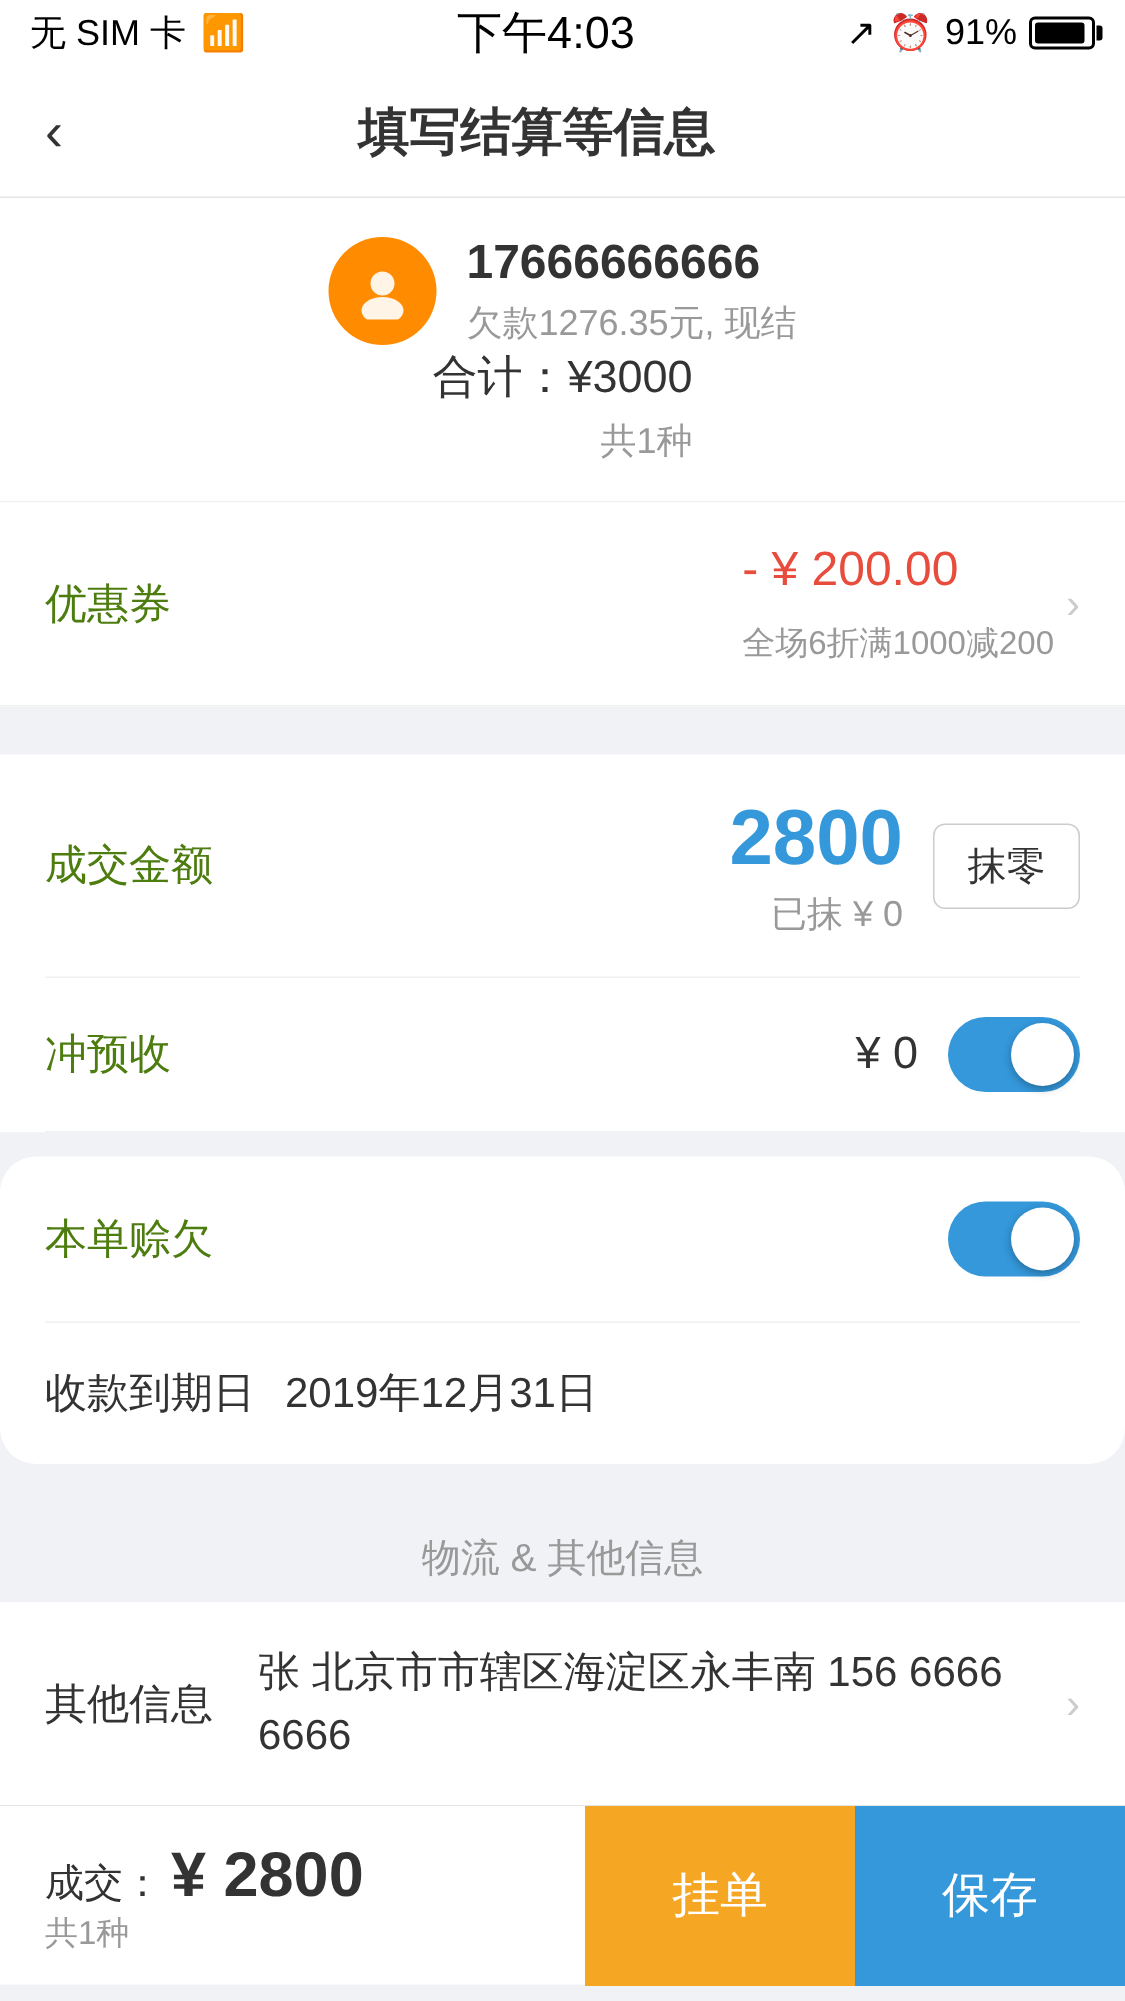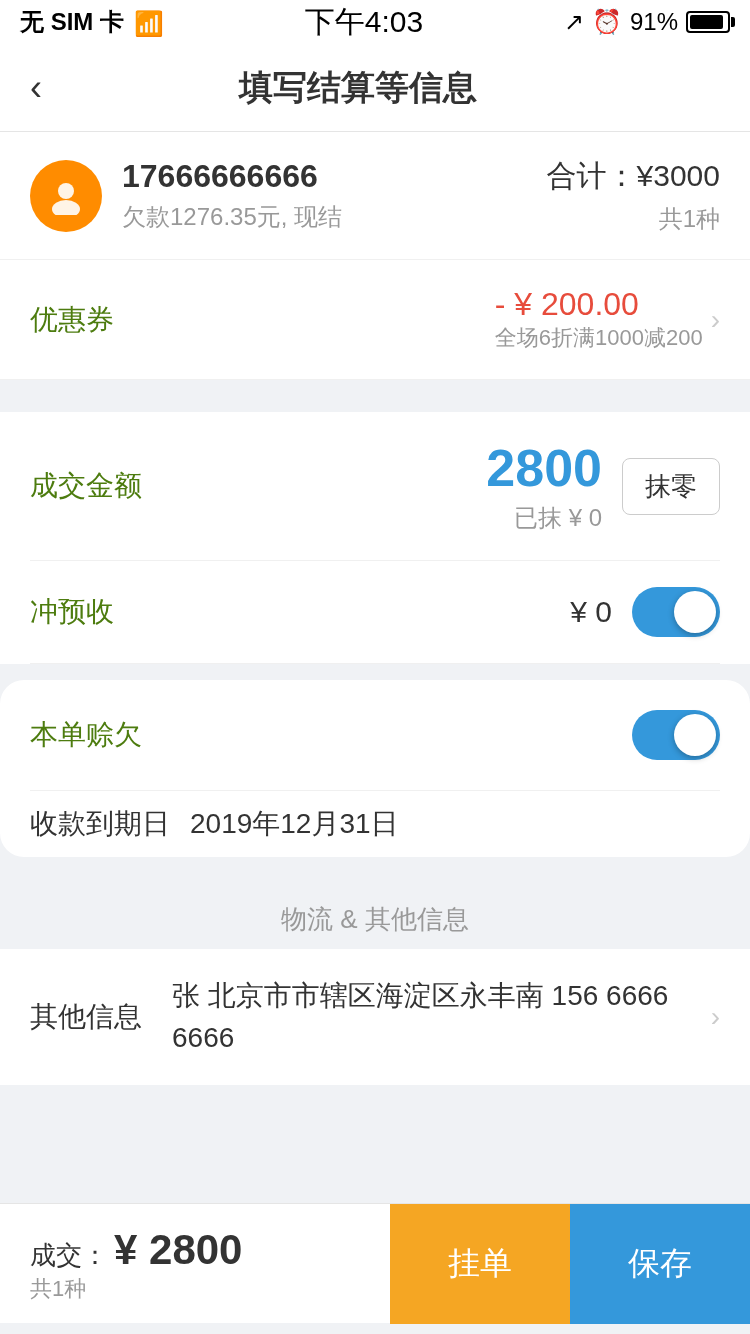--- a/index.html
+++ b/index.html
@@ -17,21 +17,21 @@
     .status-bar {
       height: 44px;
       background: #fff;
       display: flex;
       align-items: center;
       justify-content: space-between;
       padding: 0 20px;
       font-size: 24px;
       color: #000;
     }
-    .status-left { display: flex; align-items: flex-end; gap: 10px; font-weight: bold; }
+    .status-left { display: flex; align-items: center; gap: 10px; }
     .status-center { font-size: 30px; font-weight: 500; }
     .status-right { display: flex; align-items: center; gap: 8px; font-size: 24px; }
     .battery-icon {
       width: 44px; height: 22px; border: 2px solid #000; border-radius: 4px;
       position: relative; display: inline-flex; align-items: center; padding: 2px;
     }
     .battery-icon::after {
       content: ''; position: absolute; right: -7px; top: 50%; transform: translateY(-50%);
       width: 4px; height: 10px; background: #000; border-radius: 0 2px 2px 0;
     }
@@ -68,20 +68,21 @@
       margin-bottom: 16px;
     }
 
     .customer-info {
       background: #fff;
       padding: 24px 30px;
       display: flex;
       align-items: center;
       justify-content: space-between;
       border-bottom: 1px solid #f0f0f0;
+      flex-direction: column;
     }
     .customer-left { display: flex; align-items: center; gap: 20px; }
     .avatar {
       width: 72px; height: 72px; border-radius: 50%;
       background: #ff8c00;
       display: flex; align-items: center; justify-content: center;
       font-size: 32px; color: #fff; font-weight: bold;
       flex-shrink: 0;
     }
     .customer-name { font-size: 32px; font-weight: 600; color: #333; }
@@ -95,21 +96,21 @@
       background: #fff;
       padding: 26px 30px;
       display: flex;
       align-items: center;
       justify-content: space-between;
       border-bottom: 1px solid #f0f0f0;
     }
     .row-label { font-size: 28px; color: #4d7c0f; }
     .coupon-right { display: flex; align-items: center; }
     .coupon-discount { font-size: 32px; color: #e74c3c; font-weight: 500; }
-    .coupon-desc { font-size: 22px; color: #999; margin-top: 0; text-align: right; }
+    .coupon-desc { font-size: 22px; color: #999; margin-top: 16px; text-align: right; }
     .chevron-icon { font-size: 28px; color: #ccc; margin-left: 8px; }
 
     
     .section-gap { height: 16px; background: #f0f2f5; }
 
     
     .transaction-section {
       background: #fff;
       padding: 0 30px;
       margin-bottom: 0;
@@ -170,21 +171,21 @@
       align-items: center;
       justify-content: space-between;
       padding: 30px 0;
     }
 
     
     .duedate-row {
       display: flex;
       align-items: center;
       gap: 20px;
-      padding: 14px 0;
+      padding: 28px 0;
       border-top: 1px solid #f0f0f0;
     }
     .duedate-label { font-size: 28px; color: #333; }
     .duedate-value { font-size: 28px; color: #333; }
 
     
     .logistics-divider {
       background: #f0f2f5;
       height: 60px;
       display: flex;

